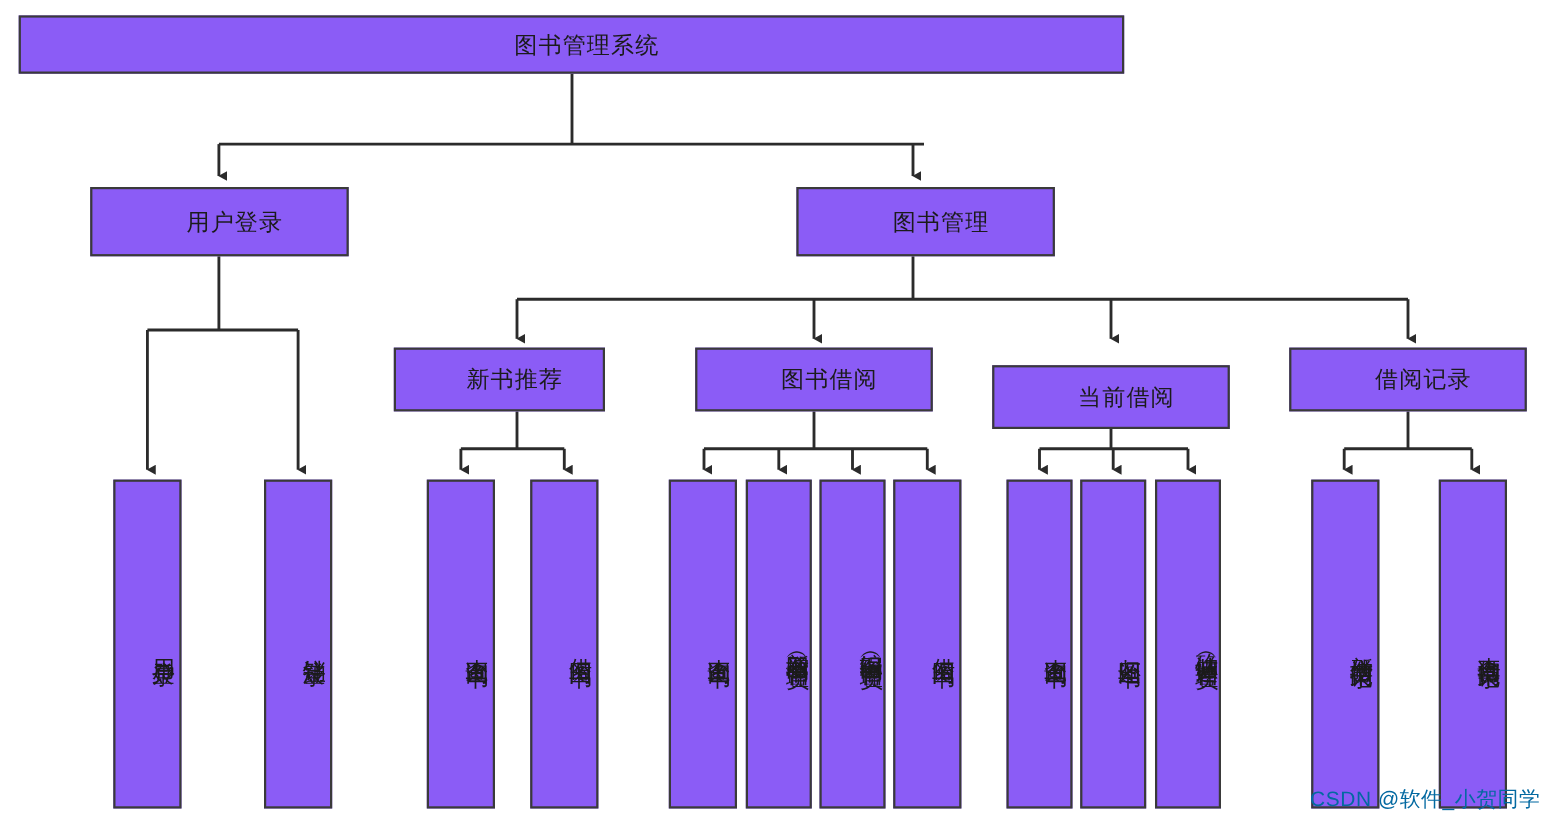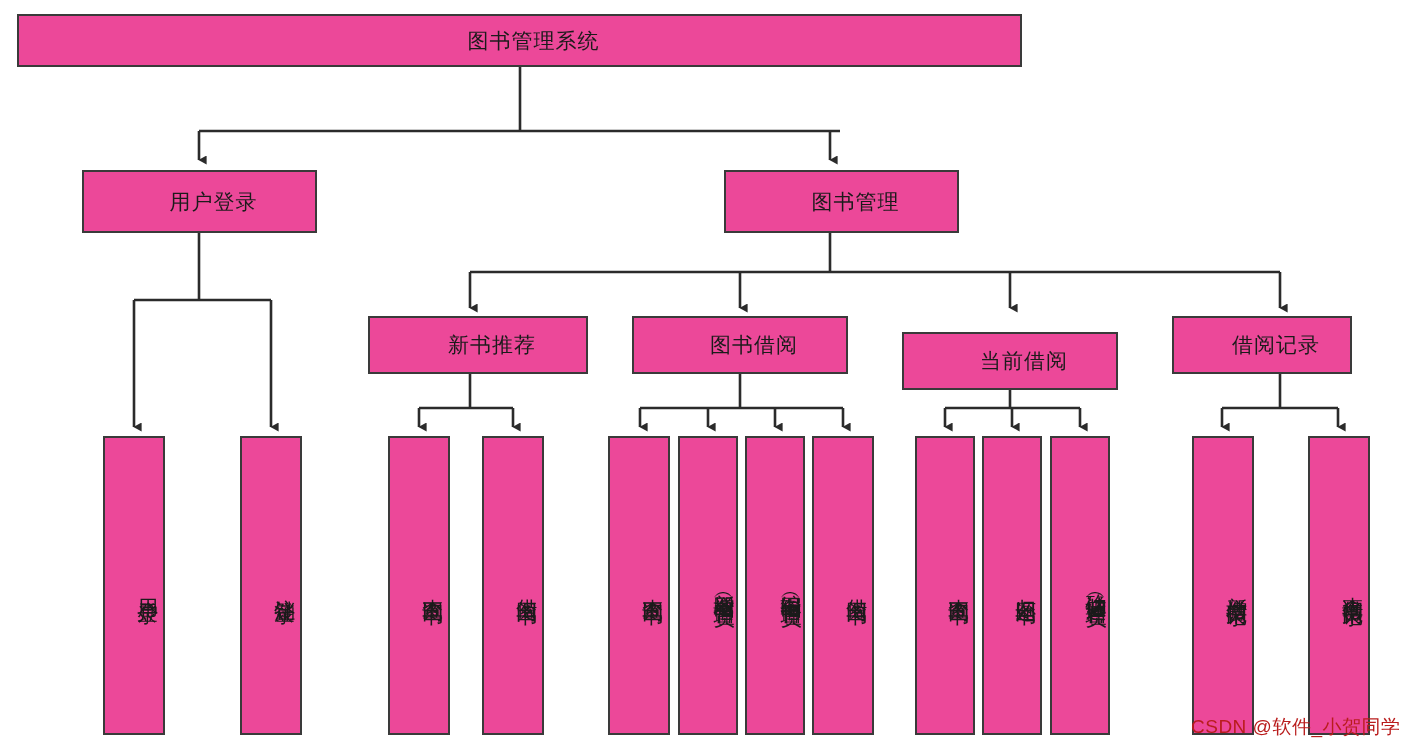--- a/index.html
+++ b/index.html
@@ -23,21 +23,21 @@
     position: absolute;
     left: 0;
     top: 0;
     width: 1405px;
     height: 747px;
     overflow: visible;
   }
   .node {
     position: absolute;
     box-sizing: border-box;
-    background: #ec4899;
+    background: #8b5cf6;
     border: 2px solid #3a3a3a;
     display: flex;
     align-items: center;
     justify-content: center;
     color: #1b1b1b;
     padding-left: 28px;
   }
   .node.horiz {
     font-size: 21px;
     letter-spacing: 1px;
@@ -54,21 +54,21 @@
   .node.vert.top-align {
     align-items: flex-start;
   }
   .node-label {
     display: block;
     white-space: nowrap;
   }
   .watermark {
     position: absolute;
     font-size: 19px;
-    color: #b91c1c;
+    color: #0369a1;
     white-space: nowrap;
     letter-spacing: 0.5px;
     pointer-events: none;
   }
 </style>
 </head>
 <body>
 
 <div id="diagram-root">
 
@@ -126,30 +126,30 @@
     <span class="node-label">图书管理系统</span>
   </div>
 
   <div class="node horiz" style="left:82px; top:170px; width:235px; height:63px;">
     <span class="node-label">用户登录</span>
   </div>
   <div class="node horiz" style="left:724px; top:170px; width:235px; height:63px;">
     <span class="node-label">图书管理</span>
   </div>
 
-  <div class="node horiz" style="left:368px; top:316px; width:220px; height:58px;font-family:Liberation Mono, monospace;">
+  <div class="node horiz" style="left:358px; top:316px; width:192px; height:58px;font-family:Liberation Mono, monospace;">
     <span class="node-label">新书推荐</span>
   </div>
   <div class="node horiz" style="left:632px; top:316px; width:216px; height:58px;">
     <span class="node-label">图书借阅</span>
   </div>
   <div class="node horiz" style="left:902px; top:332px; width:216px; height:58px;">
     <span class="node-label">当前借阅</span>
   </div>
-  <div class="node horiz" style="left:1172px; top:316px; width:180px; height:58px;">
+  <div class="node horiz" style="left:1172px; top:316px; width:216px; height:58px;">
     <span class="node-label">借阅记录</span>
   </div>
 
   <div class="node vert" style="left:103px; top:436px; width:62px; height:299px;">
     <span class="node-label">用户登录</span>
   </div>
   <div class="node vert" style="left:240px; top:436px; width:62px; height:299px;">
     <span class="node-label">注销登录</span>
   </div>
 

